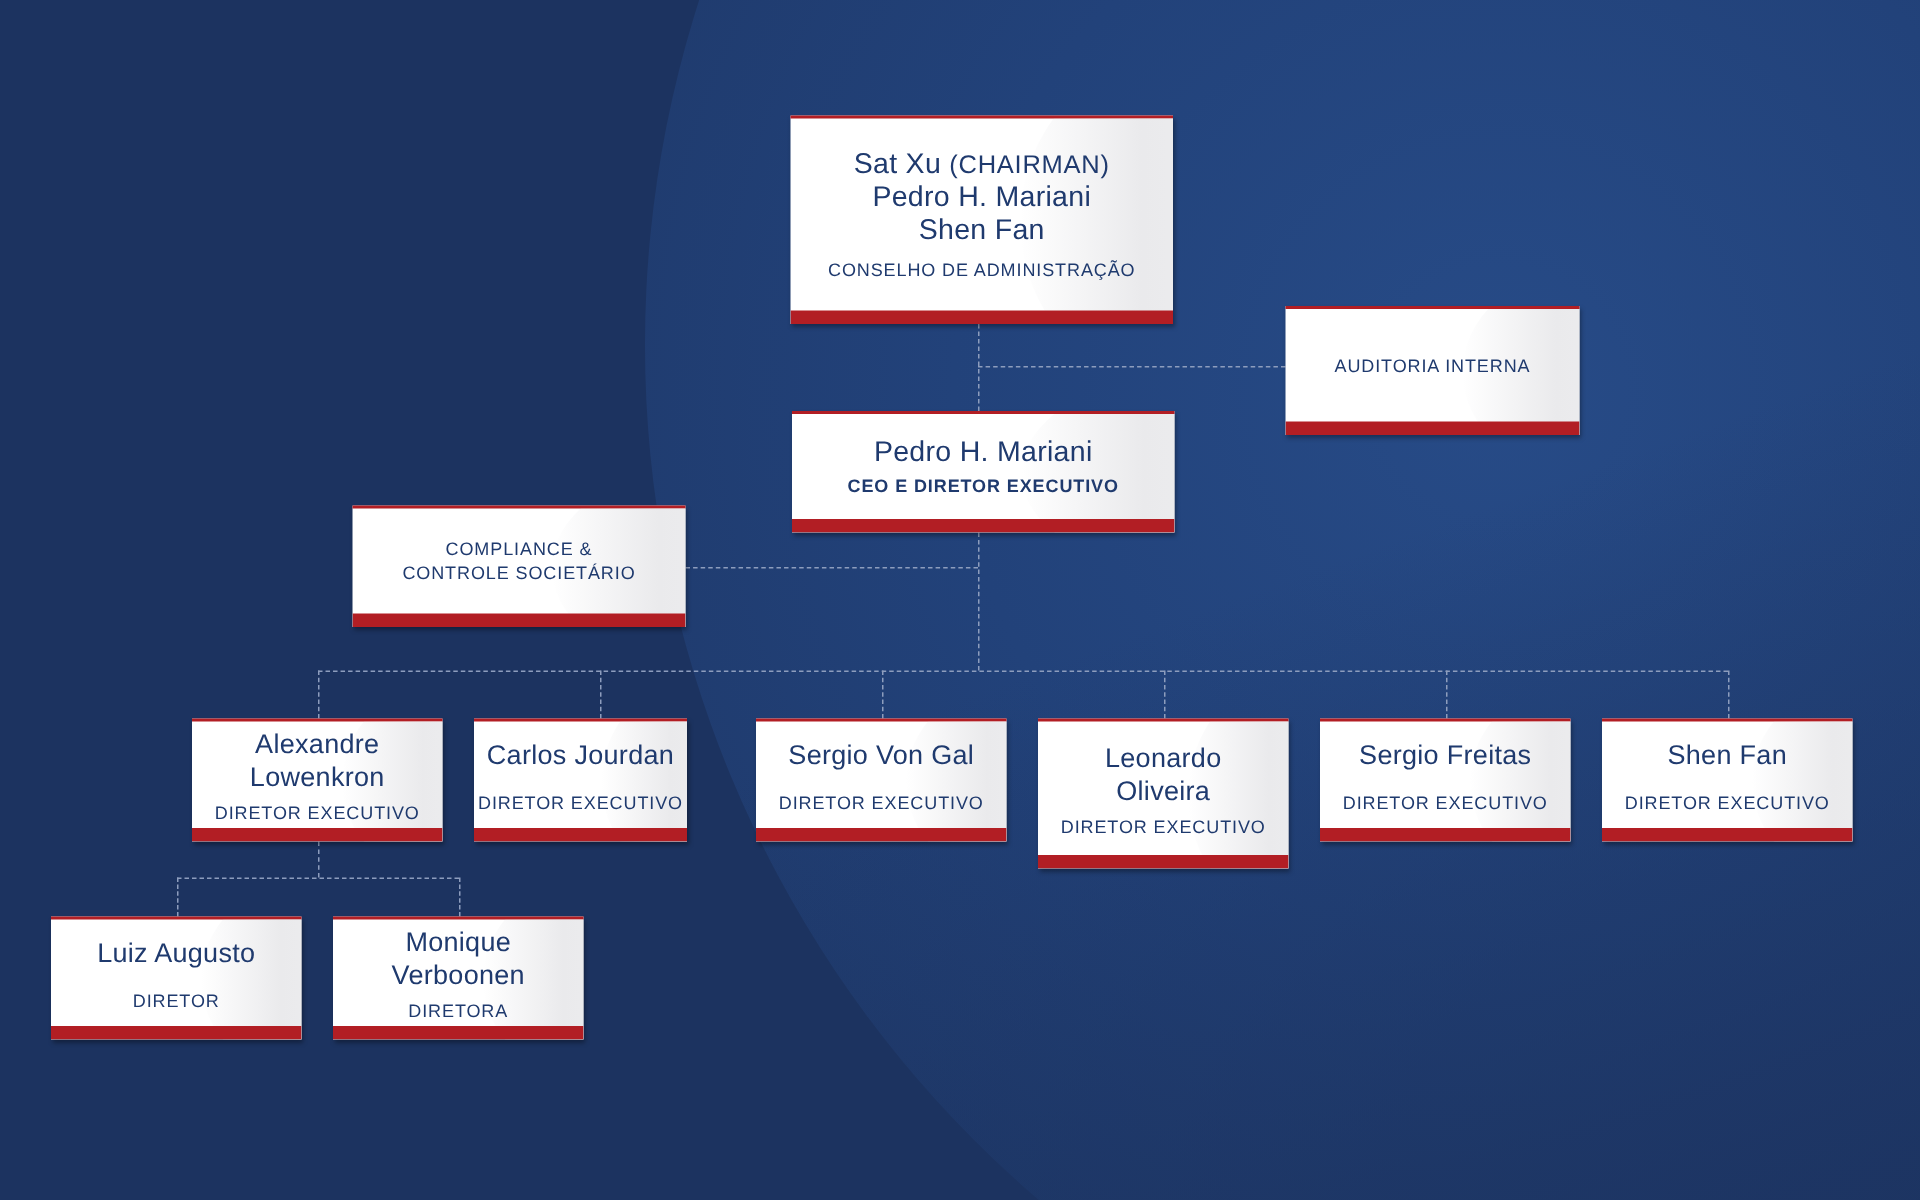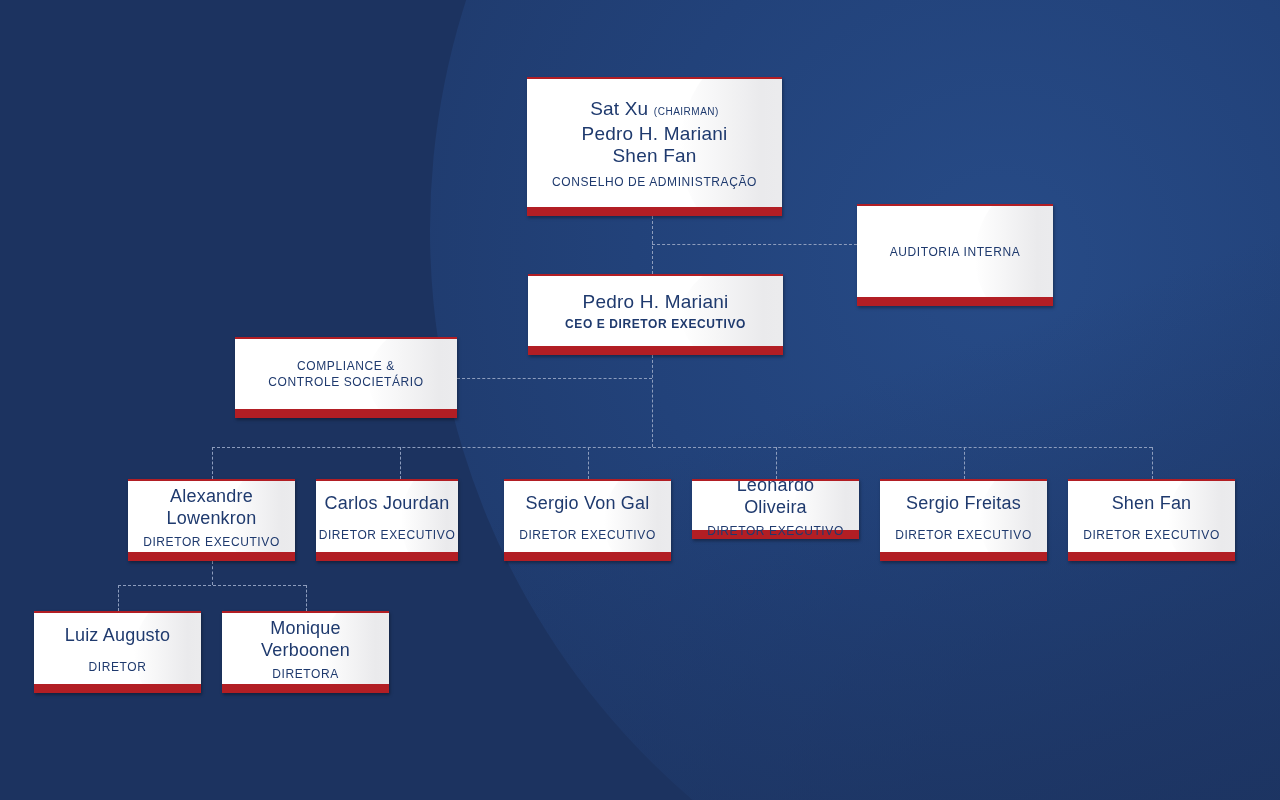--- a/index.html
+++ b/index.html
@@ -37,21 +37,21 @@
     border-radius: 50%;
     background: linear-gradient(90deg, rgba(230,230,232,0.0) 0%, rgba(225,225,228,0.7) 40%, rgba(240,240,242,0.9) 100%);
     pointer-events: none;
   }
   .node .band {
     position: absolute; left: 0; right: 0; bottom: 0; height: 9px; background: #b21e24;
   }
   .node .content { position: relative; z-index: 1; padding-bottom: 9px; }
   .name { font-size: 18px; line-height: 22px; font-weight: normal; letter-spacing: 0.2px; }
   .name.big { font-size: 19px; line-height: 22px; }
-  .small-tag { font-size: 10px; letter-spacing: 0.5px; text-align: right; }
+  .small-tag { font-size: 17px; letter-spacing: 0.5px; text-align: right; }
   .role { font-size: 12px; letter-spacing: 0.6px; text-transform: uppercase; margin-top: 8px; }
   .role.only { margin-top: 0; line-height: 16px; }
 </style>
 </head>
 <body>
 
 <div class="bg-glow"></div>
 <div class="bg-shade"></div>
 
 <div class="line v" style="left:652px; top:216px; height:58px;"></div>
@@ -76,21 +76,21 @@
       <span>Sat Xu</span>
       <span class="small-tag">(CHAIRMAN)</span>
     </div>
     <div class="name big">Pedro H. Mariani</div>
     <div class="name big">Shen Fan</div>
     <div class="role">CONSELHO DE ADMINISTRAÇÃO</div>
   </div>
   <div class="band"></div>
 </div>
 
-<div class="node" style="left:857px; top:204px; width:196px; height:102px;">
+<div class="node" style="left:857px; top:204px; width:196px; height:86px;">
   <div class="content">
     <div class="role only">AUDITORIA INTERNA</div>
   </div>
   <div class="band"></div>
 </div>
 
 <div class="node" style="left:528px; top:274px; width:255px; height:81px;">
   <div class="content">
     <div class="name big">Pedro H. Mariani</div>
     <div class="role" style="margin-top:4px;font-weight:bold;">CEO E DIRETOR EXECUTIVO</div>
@@ -124,21 +124,21 @@
 </div>
 
 <div class="node" style="left:504px; top:479px; width:167px; height:82px;">
   <div class="content">
     <div class="name">Sergio Von Gal</div>
     <div class="role" style="margin-top:14px;">DIRETOR EXECUTIVO</div>
   </div>
   <div class="band"></div>
 </div>
 
-<div class="node" style="left:692px; top:479px; width:167px; height:60px;">
+<div class="node" style="left:692px; top:479px; width:167px; height:100px;">
   <div class="content">
     <div class="name">Leonardo</div>
     <div class="name">Oliveira</div>
     <div class="role" style="margin-top:6px;">DIRETOR EXECUTIVO</div>
   </div>
   <div class="band"></div>
 </div>
 
 <div class="node" style="left:880px; top:479px; width:167px; height:82px;">
   <div class="content">

